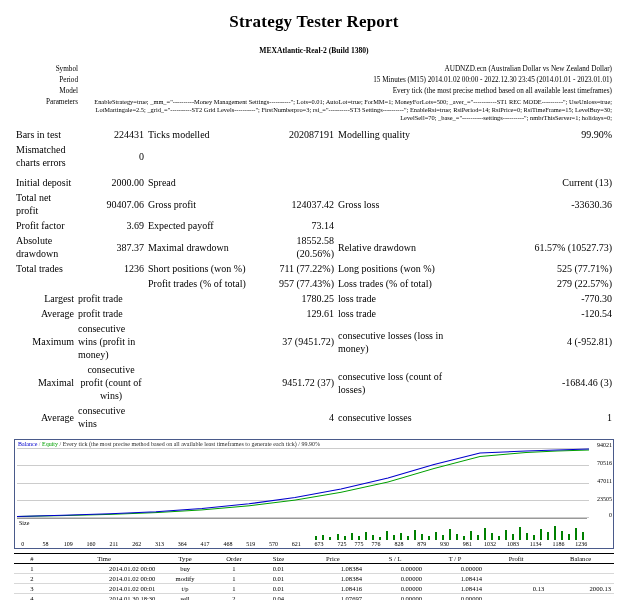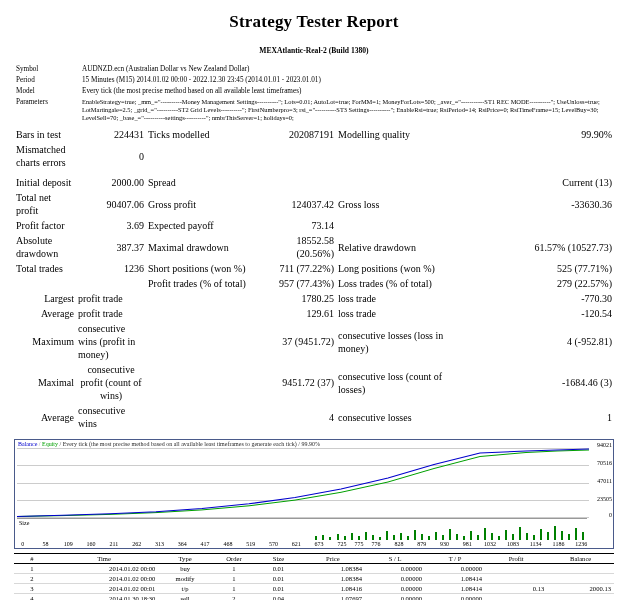--- a/index.html
+++ b/index.html
@@ -20,21 +20,21 @@
     letter-spacing:0.2px;
   }
   .broker{
     text-align:center;
     font-size:7.6px;
     font-weight:bold;
     margin-bottom:9px;
   }
   table{border-collapse:collapse;}
   .info{width:100%;table-layout:fixed;}
-  .info td{vertical-align:top;padding:1px 2px;line-height:1.25;}
+  .info td{vertical-align:top;padding:1px 2px;line-height:1.25;text-align:right;}
   .lbl{width:62px;}
   .info .val{}
   .params{font-size:6.4px;line-height:1.3;}
   .summary{width:100%;table-layout:fixed;font-size:10px;}
   .summary td{padding:1px 2px;line-height:1.3;}
   .summary td.l1{width:58px;}
   .summary td.v1{width:66px;text-align:right;}
   .summary td.l2{width:112px;}
   .summary td.v2{width:70px;text-align:right;}
   .summary td.l3{width:128px;}

